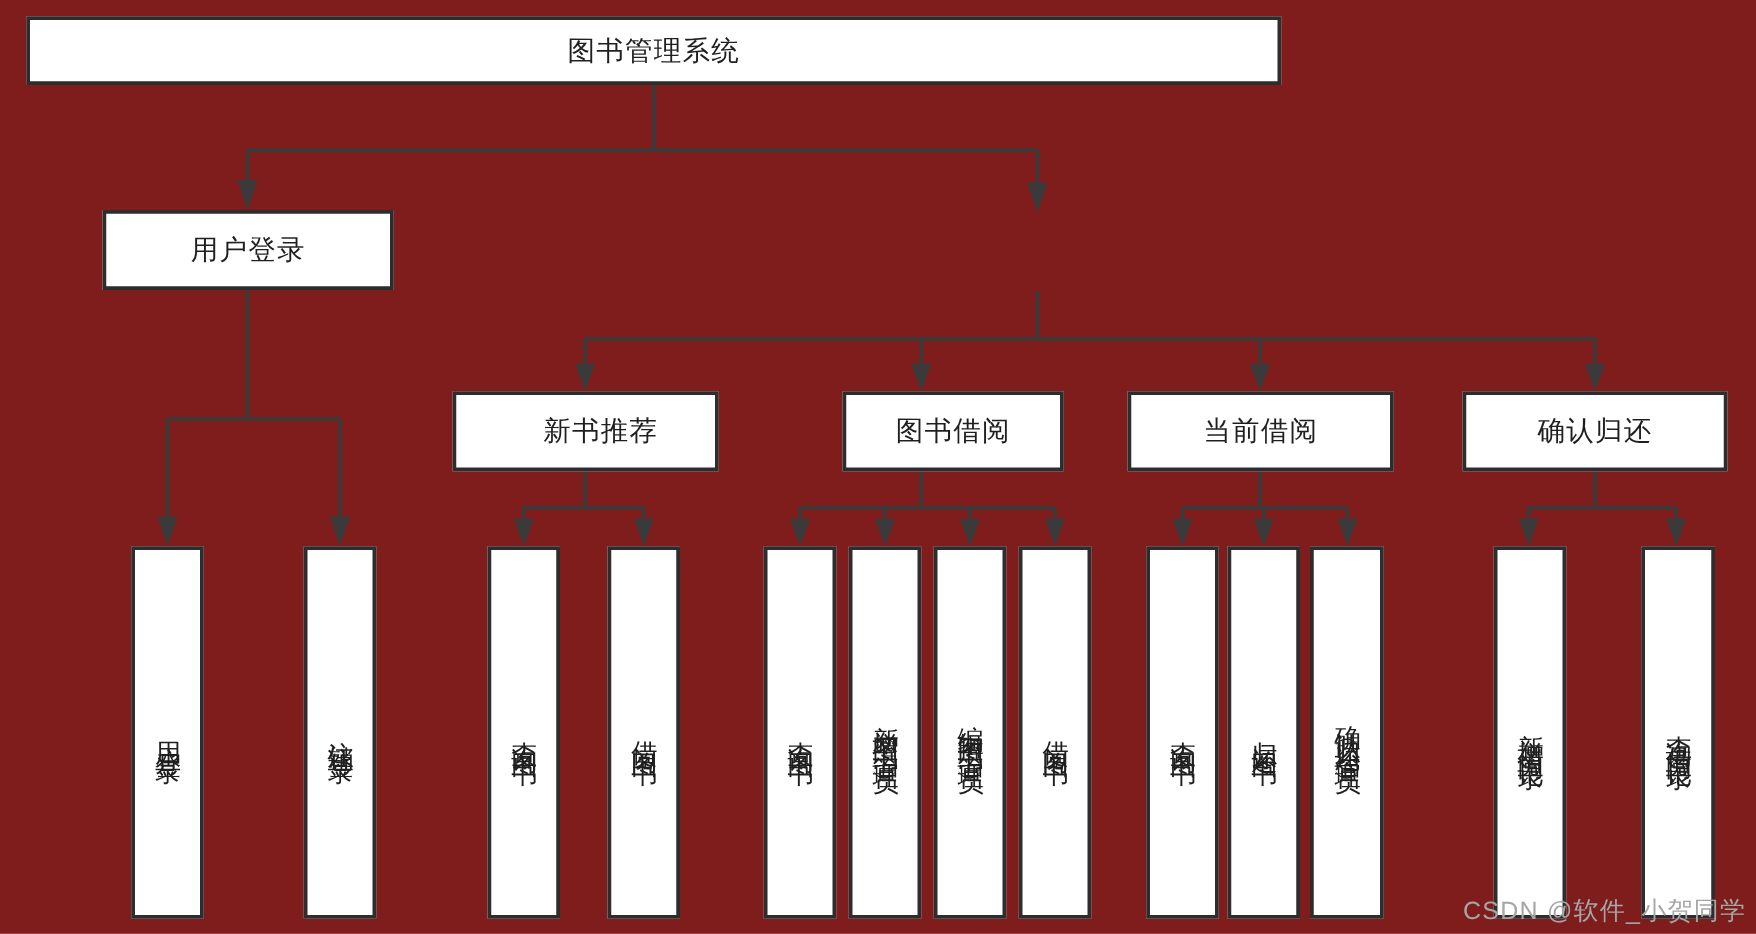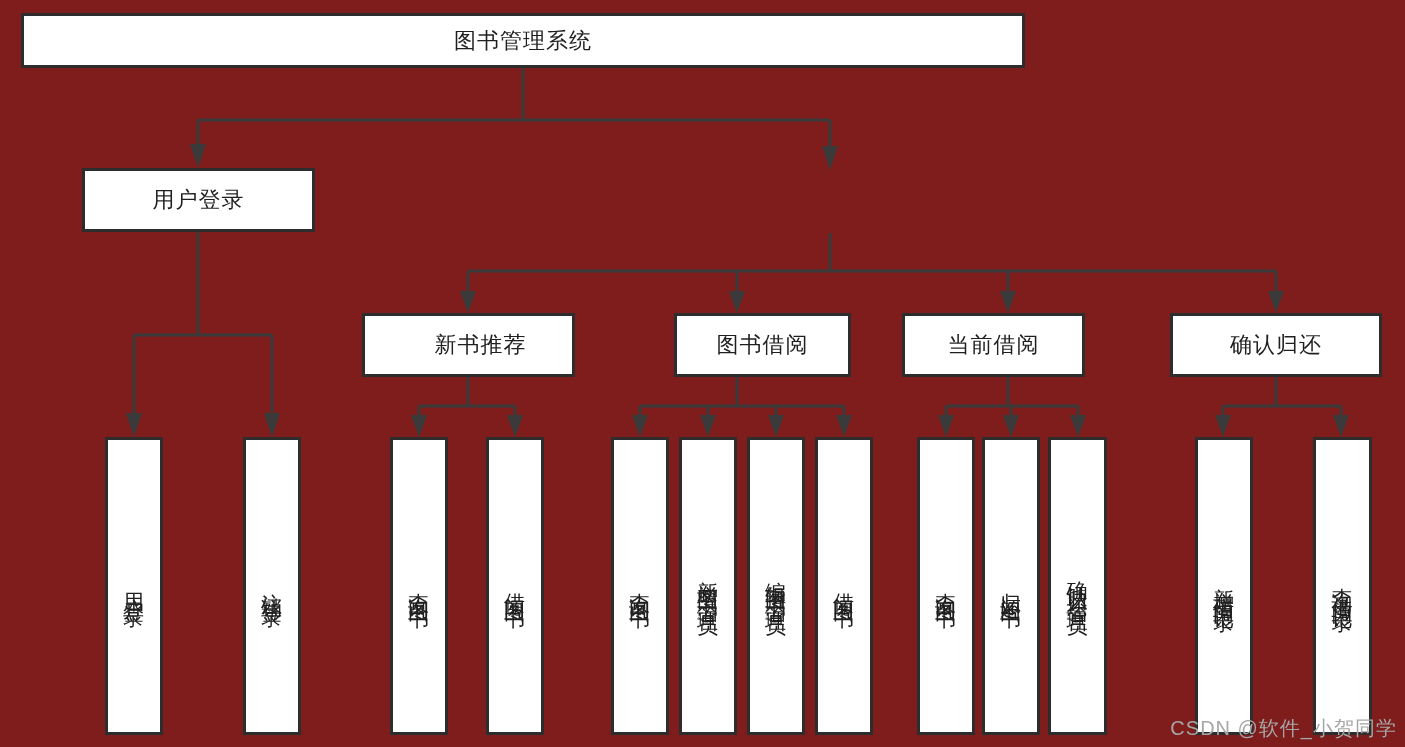--- a/index.html
+++ b/index.html
@@ -105,21 +105,21 @@
   <div class="box" style="left:82px; top:168px; width:233px; height:64px;">
     <span class="hlabel">用户登录</span>
   </div>
 
   <div class="box" style="left:362px; top:313px; width:213px; height:64px;padding-left:24px;">
     <span class="hlabel">新书推荐</span>
   </div>
   <div class="box" style="left:630px; top:313px; width:177px; height:64px;margin-left:44px;">
     <span class="hlabel">图书借阅</span>
   </div>
-  <div class="box" style="left:902px; top:313px; width:183px; height:64px;">
+  <div class="box" style="left:902px; top:313px; width:213px; height:64px;">
     <span class="hlabel">当前借阅</span>
   </div>
   <div class="box" style="left:1170px; top:313px; width:212px; height:64px;">
     <span class="hlabel">确认归还</span>
   </div>
 
   <div class="box leaf" style="left:105px; top:437px; width:58px; height:298px;">
     <span class="vtext">用户登录</span>
   </div>
   <div class="box leaf" style="left:243px; top:437px; width:58px; height:298px;">

